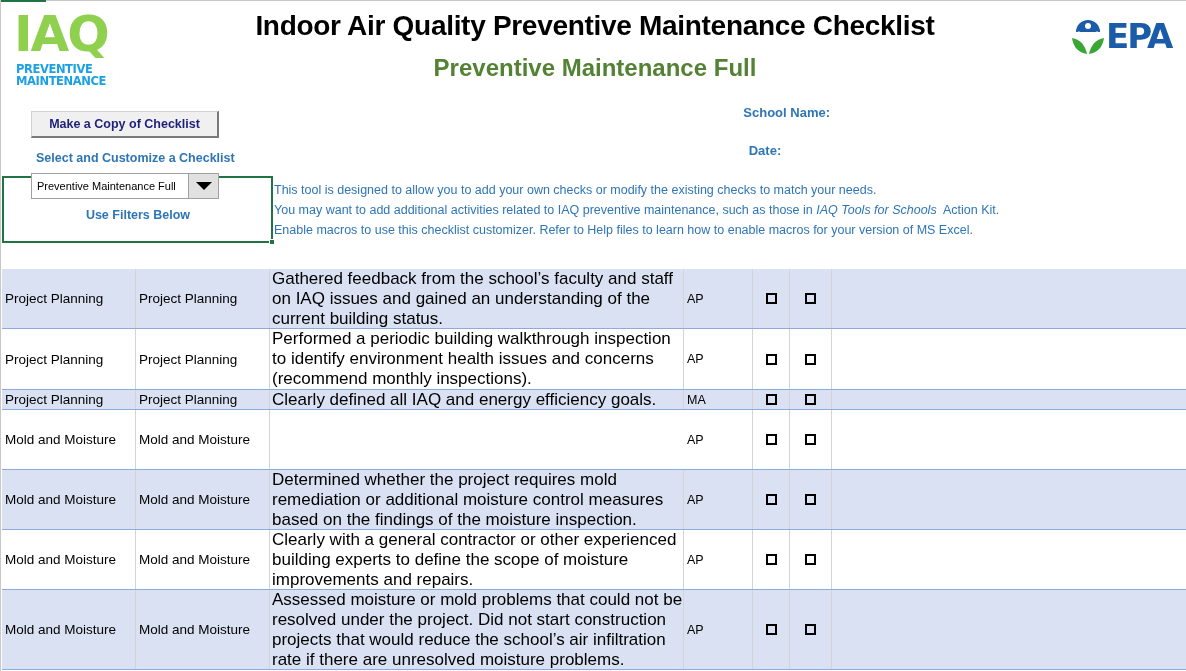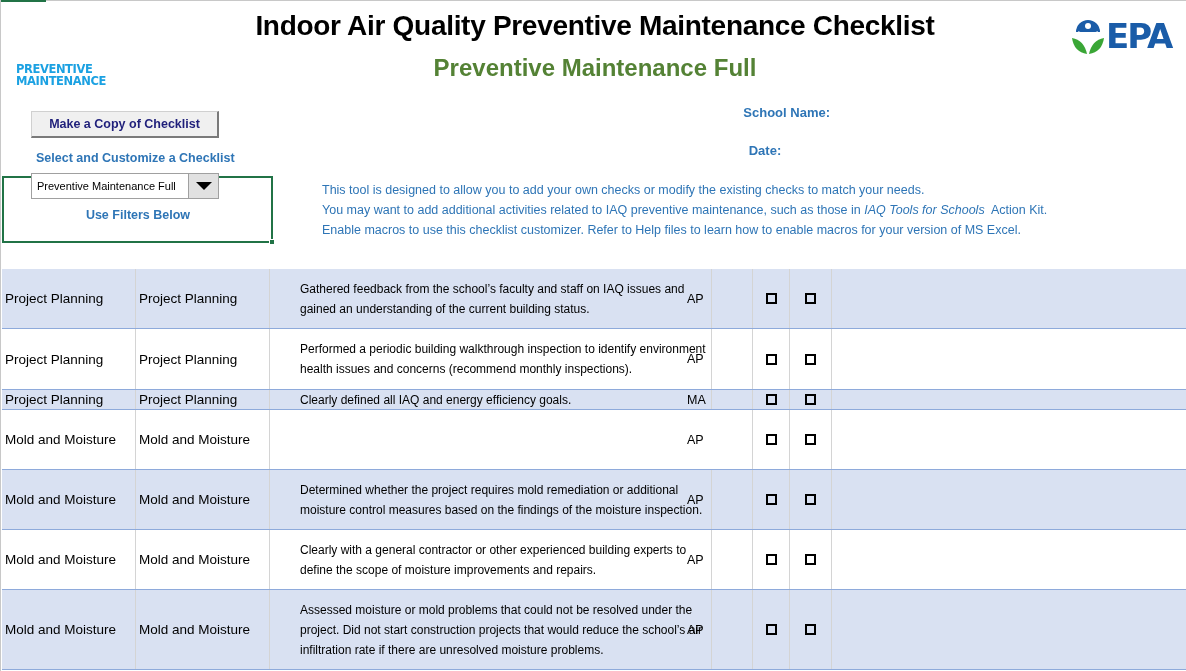--- a/index.html
+++ b/index.html
@@ -43,52 +43,53 @@
   .dropdown-btn { width: 30px; background: #e1e1e1; border-left: 1px solid #a0a0a0; display: flex; align-items: center; justify-content: center; }
   .tri-down { width: 0; height: 0; border-left: 8px solid transparent; border-right: 8px solid transparent; border-top: 8px solid #000; }
 
   .filters-label { left: 4px; top: 205px; width: 268px; text-align: center; font-weight: bold; font-size: 12.5px; color: #2e75b6; line-height: 20px; }
 
   
   .school-label { left: 700px; top: 105px; width: 130px; text-align: right; font-weight: bold; font-size: 13px; color: #2e75b6; }
   .date-label { left: 700px; top: 143px; width: 130px; text-align: center; font-weight: bold; font-size: 13px; color: #2e75b6; }
 
   
-  .info { left: 274px; font-size: 12.5px; color: #2e75b6; line-height: 20px; white-space: nowrap; padding-left: 48px; }
+  .info { left: 274px; font-size: 12.5px; color: #2e75b6; line-height: 20px; white-space: nowrap; }
   .info.l1 { top: 180px; }
   .info.l2 { top: 200px; text-align: right; }
   .info.l3 { top: 220px; }
   .info i { font-style: italic; }
 
   
   .table { left: 2px; top: 244px; width: 1184px; }
   .thead { position: absolute; left: 0; top: 0; height: 25px; width: 1184px; background: #4472c4; margin-top: 47px; }
   .th { position: absolute; top: 0; height: 25px; color: #fff; font-weight: bold; font-size: 15px; line-height: 25px; padding-left: 3px; white-space: nowrap; overflow: hidden; }
   .filter-btn { position: absolute; top: 6px; width: 16px; height: 15px; background: #f3f3f3; border: 1px solid #9aa9c4; display: flex; align-items: center; justify-content: center; cursor: pointer; }
   .filter-btn .tri { width: 0; height: 0; border-left: 4px solid transparent; border-right: 4px solid transparent; border-top: 4px solid #6b6b6b; }
   .comment-mark { position: absolute; top: 0; width: 0; height: 0; border-left: 6px solid transparent; border-top: 6px solid #e00000; }
 
   .row { position: absolute; left: 0; width: 1184px; border-bottom: 1px solid #8eaadb; }
   .row.band { background: #d9e1f2; }
   .row.plain { background: #ffffff; }
   .cell { position: absolute; top: 0; bottom: 0; display: flex; align-items: center; font-size: 13.5px; color: #000; padding-left: 3px; overflow: hidden; }
   .cell.sep { border-right: 1px solid #d4d4d4; }
-  .cell.action { font-size: 12px; line-height: 20px; padding-left: 2px; margin-left: 28px; }
+  .cell.action { font-size: 17px; line-height: 20px; padding-left: 2px; }
   .cell.prio { font-size: 12.5px; }
   .cell.chk { justify-content: center; padding-left: 0; }
   .box { width: 11px; height: 11px; border: 2px solid #000; background: transparent; cursor: pointer; }
 </style>
 </head>
 <body>
 
 <div class="abs top-line"></div>
 <div class="abs top-green"></div>
 <div class="abs left-line"></div>
 
 <div class="abs iaq-logo">
+  <div class="iaq-big">IAQ</div>
   <div class="iaq-small l1">PREVENTIVE</div>
   <div class="iaq-small l2">MAINTENANCE</div>
 </div>
 
 <div class="abs epa-logo">
   <svg width="36" height="40" viewBox="0 0 36 40" style="position:absolute;left:0;top:4px;">
     <path d="M6 14 A12 12 0 0 1 30 14 Z" fill="#1a5ca8"></path>
     <circle cx="18" cy="8" r="3" fill="#fff"></circle>
     <path d="M8 14 Q18 19 28 14" stroke="#fff" stroke-width="1.5" fill="none"></path>
     <path d="M17 36 Q4 34 2 20 Q14 22 17 36 Z" fill="#3aa636"></path>

